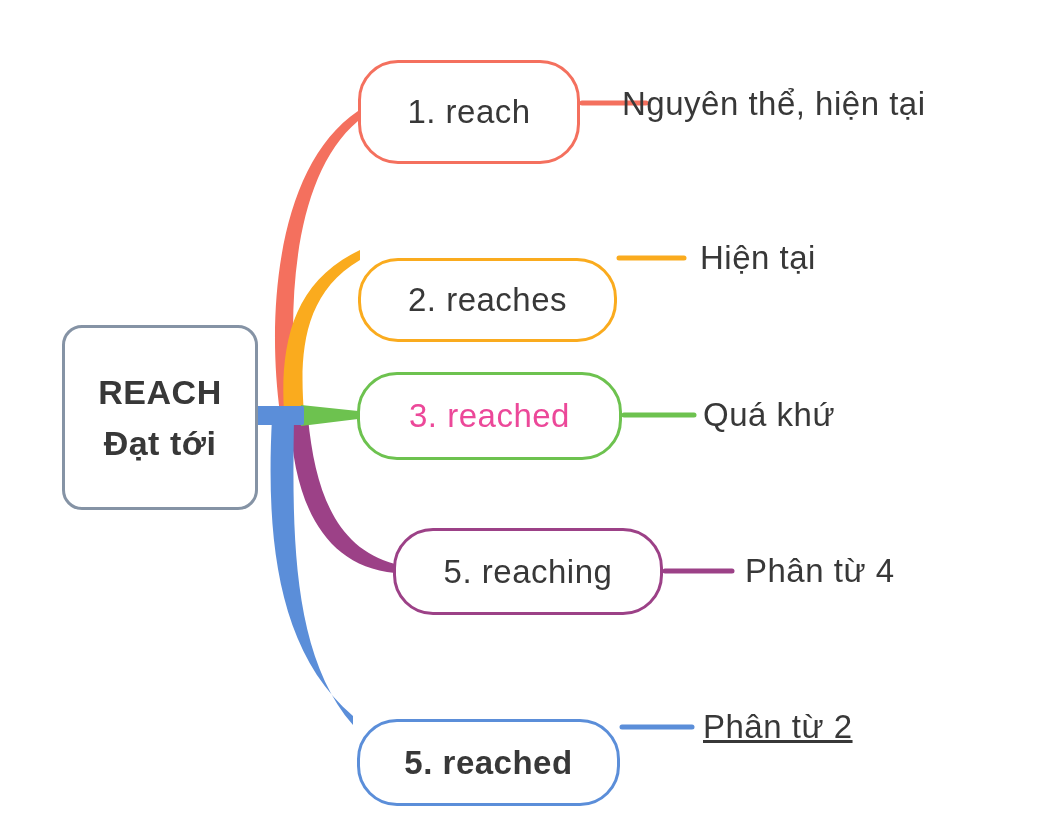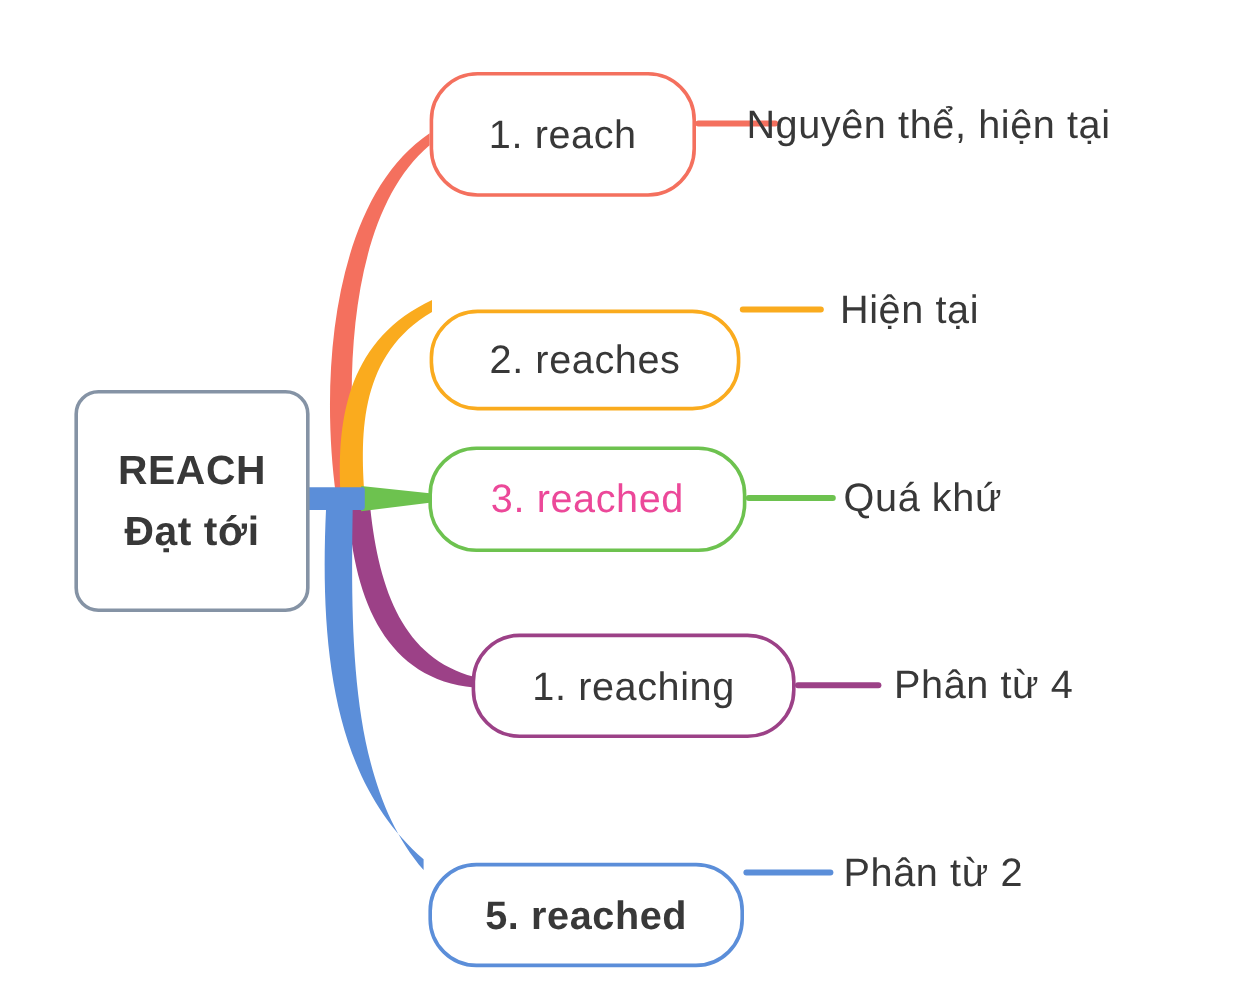--- a/index.html
+++ b/index.html
@@ -26,21 +26,21 @@
   .n1{left:358px;top:60px;width:222px;height:104px;}
   .n2{left:358px;top:218px;width:259px;height:84px;margin-top:40px;}
   .n3{left:357px;top:372px;width:265px;height:88px;}
   .n4{left:393px;top:528px;width:270px;height:87px;}
   .n5{left:357px;top:719px;width:263px;height:87px;font-weight:bold;}
   .center-node{left:62px;top:325px;width:196px;height:185px;}
   .a1{left:622px;top:82px;}
   .a2{left:700px;top:236px;}
   .a3{left:703px;top:393px;}
   .a4{left:745px;top:549px;}
-  .a5{left:703px;top:705px;}
+  .a5{left:703px;top:705px;text-decoration:underline;}
 </style>
 </head>
 <body style="background: rgb(255, 255, 255);">
 
 <div id="stage">
 
   <svg class="connectors" viewBox="0 0 1042 832" xmlns="http://www.w3.org/2000/svg">
 
     <path d="M 280,413 C 266,310 278,165 358,111 L 358,121 C 290,178 286,320 299,416 Z" style="fill: rgb(244, 112, 94);"></path>
     <path d="M 284,413 C 280,345 292,282 360,250 L 360,260 C 300,295 300,360 304,414 Z" style="fill: rgb(250, 171, 30);"></path>
@@ -65,21 +65,21 @@
   <div class="node n1" style="border-color: rgb(244, 112, 94); color: rgb(56, 56, 56);">
     <span>1. reach</span>
   </div>
   <div class="node n2" style="border-color: rgb(250, 171, 30); color: rgb(56, 56, 56);">
     <span>2. reaches</span>
   </div>
   <div class="node n3" style="border-color: rgb(109, 194, 79); color: #ec4899; justify-content: center;">
     <span>3. reached</span>
   </div>
   <div class="node n4" style="border-color: rgb(156, 65, 135); color: rgb(56, 56, 56);">
-    <span>1. reaching</span>
+    <span>5. reaching</span>
   </div>
   <div class="node n5" style="border-color: rgb(91, 142, 217); color: rgb(56, 56, 56);">
     <span>5. reached</span>
   </div>
 
   <div class="annotation a1" style="color: rgb(56, 56, 56);">Nguyên thể, hiện tại</div>
   <div class="annotation a3" style="color: rgb(56, 56, 56);">Quá khứ</div>
   <div class="annotation a2" style="color: rgb(56, 56, 56);">Hiện tại</div>
   <div class="annotation a4" style="color: rgb(56, 56, 56);">Phân từ 4</div>
   <div class="annotation a5" style="color: rgb(56, 56, 56);">Phân từ 2</div>

